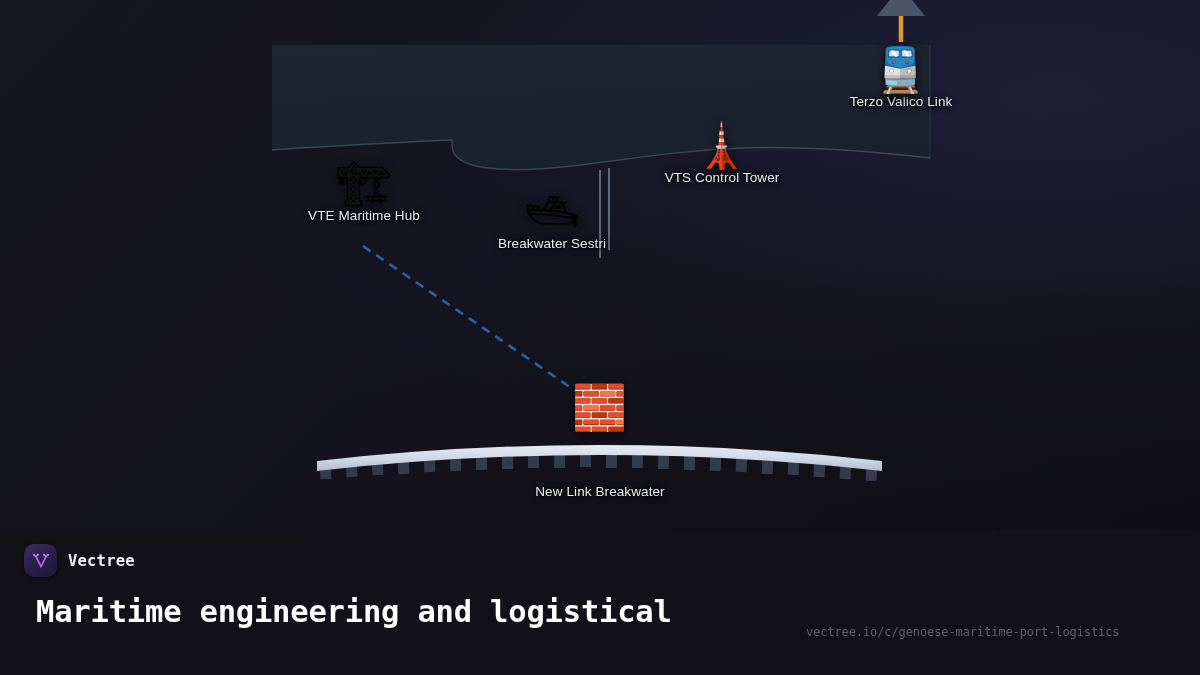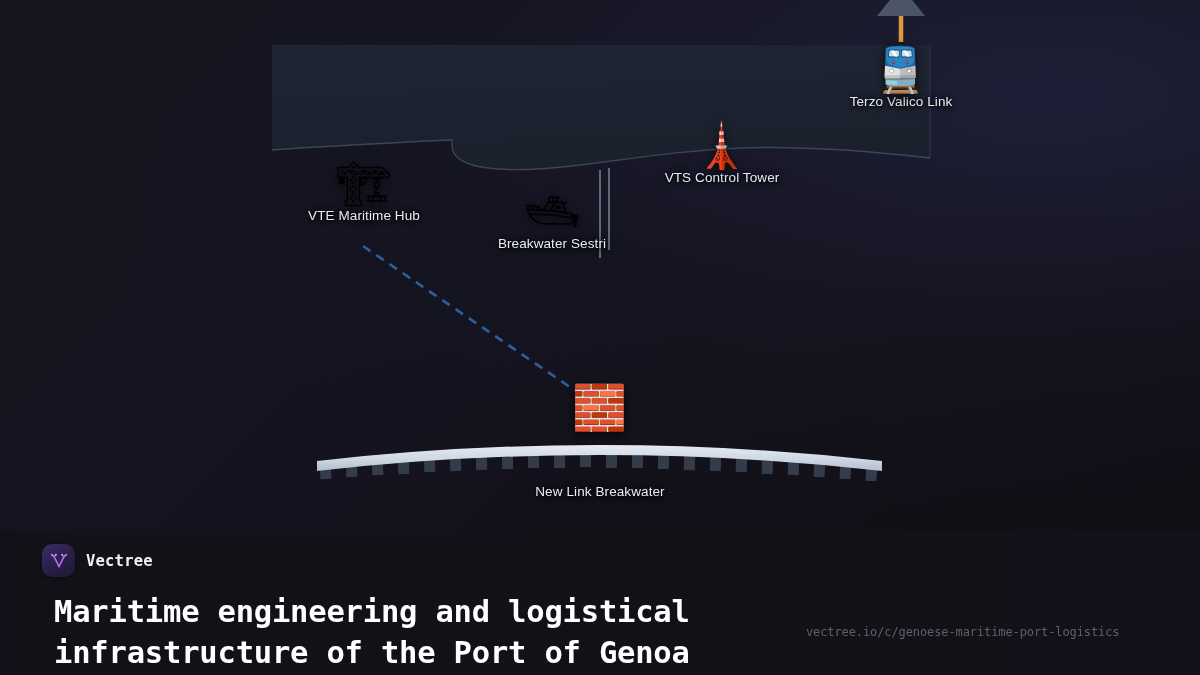--- a/index.html
+++ b/index.html
@@ -59,21 +59,20 @@
     white-space: nowrap;
   }
 
   
   #footer {
     position: absolute;
     left: 0; top: 530px;
     width: 996px;
     height: 145px;
     background: linear-gradient(180deg, #131219 0%, #121118 100%);
-    margin-left: 18px;
   }
   #brand {
     position: absolute;
     left: 24px;
     top: 14px;
     display: flex;
     align-items: center;
     gap: 11px;
   }
   #brand-logo {
@@ -239,19 +238,18 @@
           <circle cx="8.6" cy="5.1" r="1.05" fill="#d98ef5"></circle>
           <circle cx="19.6" cy="5.3" r="1.05" fill="#d98ef5"></circle>
           <circle cx="15.4" cy="5.1" r="1.05" fill="#d98ef5"></circle>
         </svg>
       </div>
       <div id="brand-name">Vectree</div>
     </div>
 
     <div id="headline">
       <div>Maritime engineering and logistical</div>
-      <div>infrastructure of the Port of Genoa</div>
     </div>
   </div>
 
   <div id="url">vectree.io/c/genoese-maritime-port-logistics</div>
 
 </div>
 
 </body></html>

